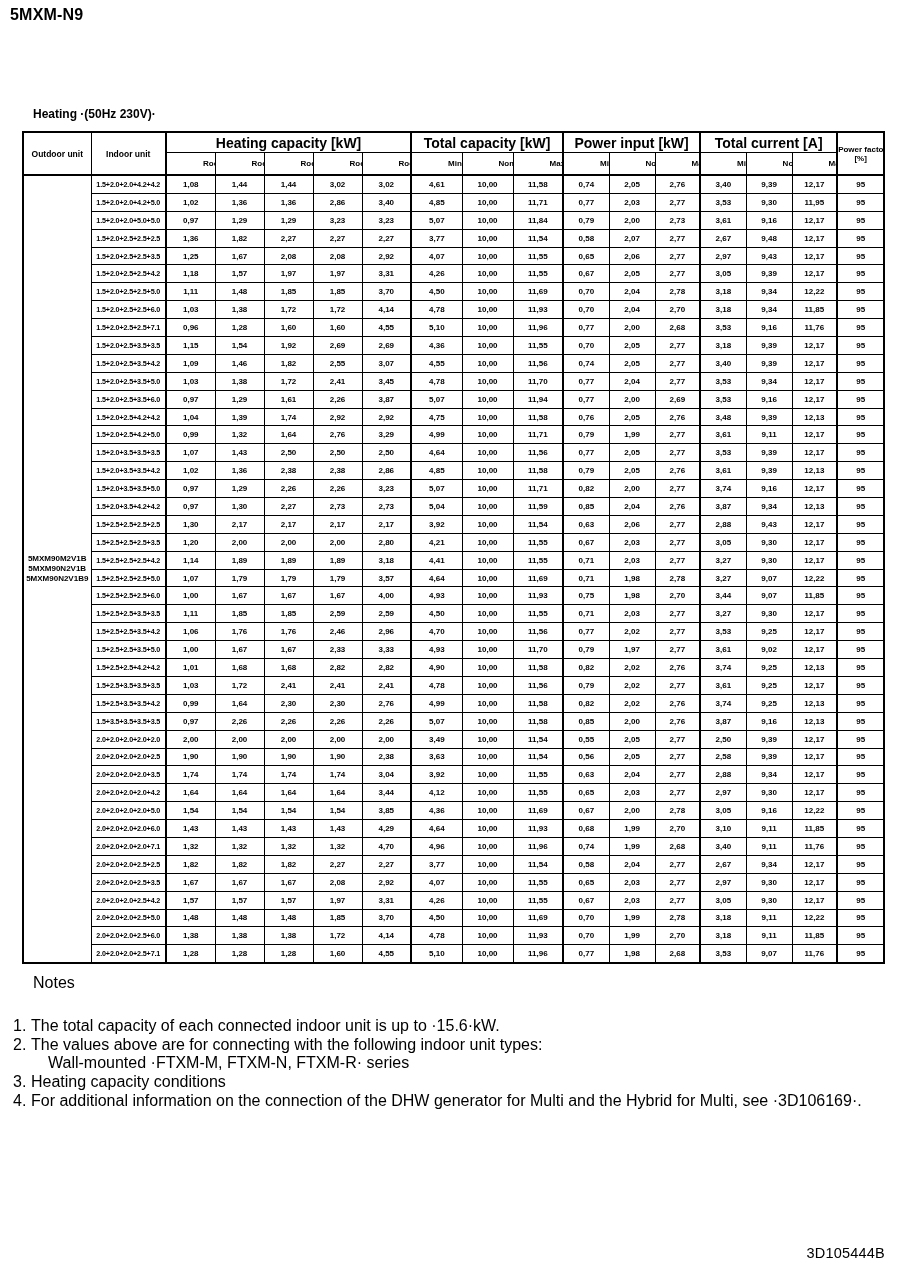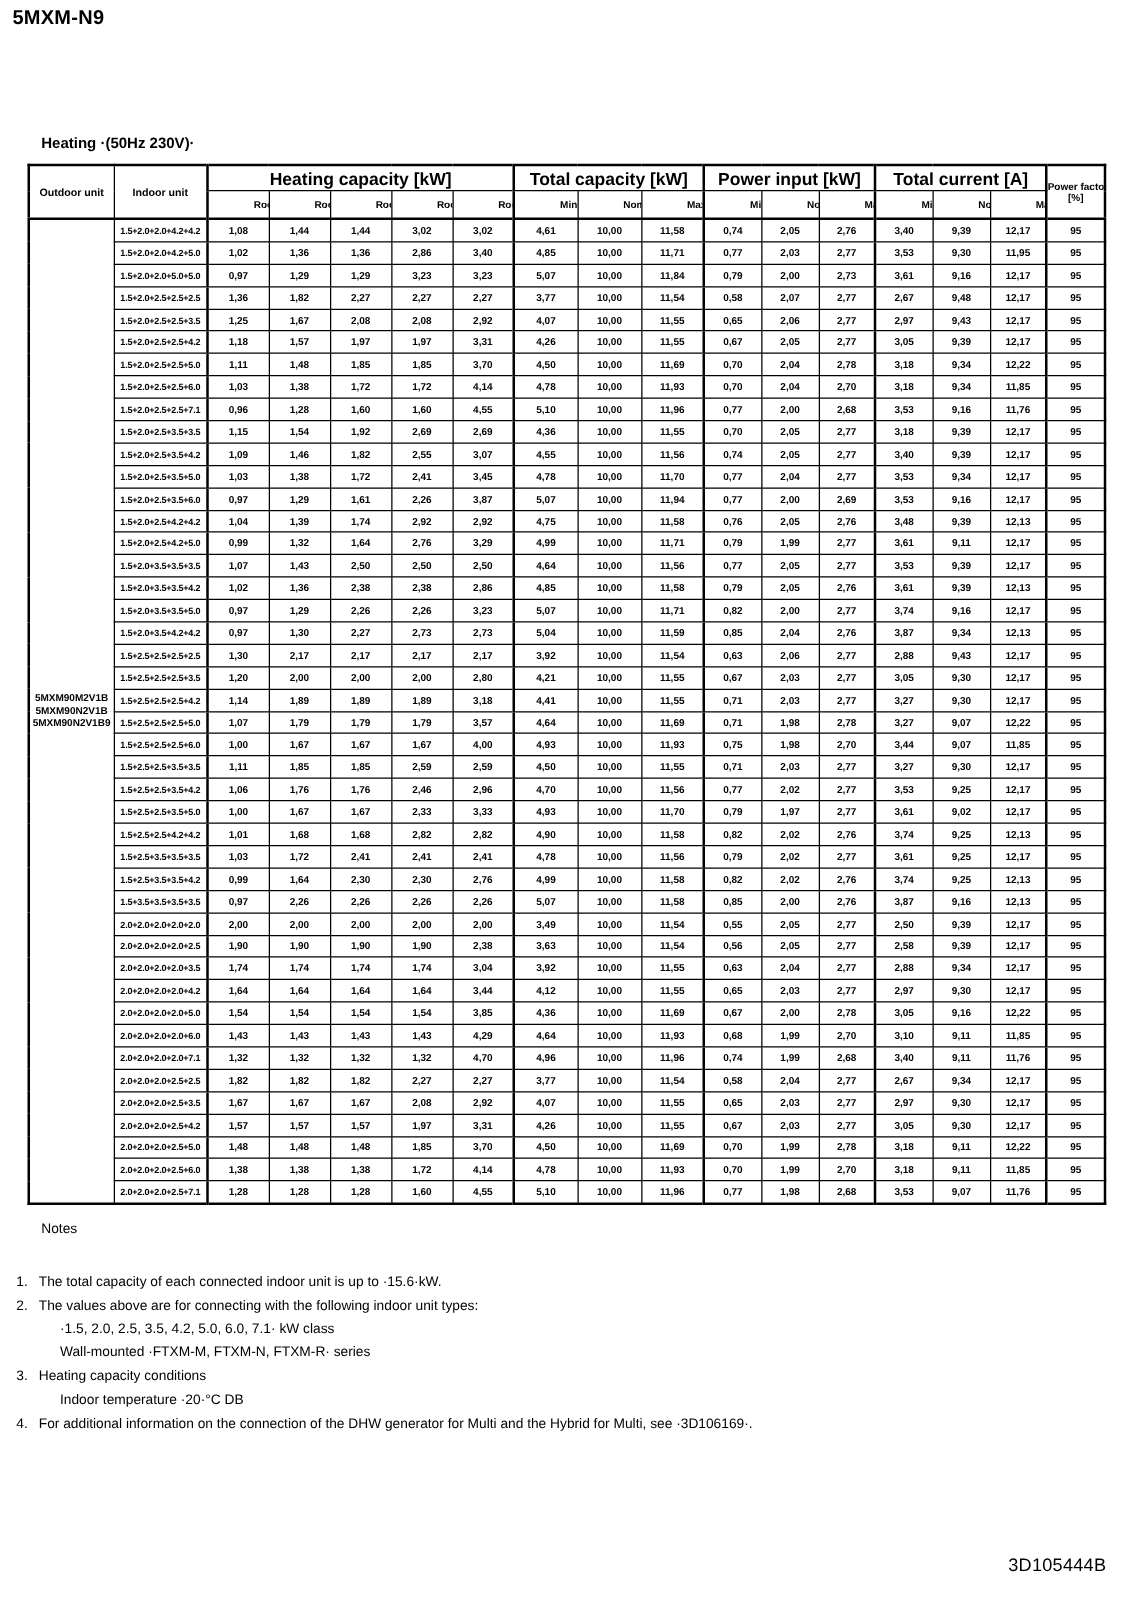--- a/index.html
+++ b/index.html
@@ -31,21 +31,21 @@
   .spec .grp{font-size:14px;height:19px;}
   .spec .sub{font-size:8px;height:21px;padding-left:36px;}
   .spec .oc,.spec .ic{font-size:8.5px;}
   .spec .pf{font-size:8px;line-height:9px;}
   .spec tbody td{font-size:8px;font-weight:bold;height:16.9px;}
   .spec td.indoor{font-size:7.2px;letter-spacing:-0.15px;}
   .spec td.oc-cell{font-size:8px;line-height:10px;}
   .spec .g{border-left:2px solid #000;}
   .notes{
     position:absolute;left:10px;top:974px;width:886px;
-    font-size:11px;line-height:18.8px;
+    font-size:16px;line-height:18.8px;
   }
   .notes-heading{margin:0 0 24px 23px;}
   .note-line{display:flex;}
   .note-line .num{width:18px;flex:0 0 18px;padding-left:3px;}
   .note-line .txt{flex:1;}
   .note-subline{padding-left:38px;}
   .doc-code{
     position:absolute;right:20px;top:1245px;
     font-size:14.5px;font-weight:normal;letter-spacing:.2px;
   }
@@ -911,27 +911,25 @@
   <div class="notes-heading">Notes</div>
   <div id="notes-list">
       <div class="note-line">
         <span class="num">1.</span>
         <span class="txt">The total capacity of each connected indoor unit is up to ·15.6·kW.</span>
       </div>
       <div class="note-line">
         <span class="num">2.</span>
         <span class="txt">The values above are for connecting with the following indoor unit types:</span>
       </div>
-      <div class="note-subline">·1.5, 2.0, 2.5, 3.5, 4.2, 5.0, 6.0, 7.1· kW class</div>
       <div class="note-subline">Wall-mounted ·FTXM-M, FTXM-N, FTXM-R· series</div>
       <div class="note-line">
         <span class="num">3.</span>
         <span class="txt">Heating capacity conditions</span>
       </div>
-      <div class="note-subline">Indoor temperature ·20·°C DB</div>
       <div class="note-line">
         <span class="num">4.</span>
         <span class="txt">For additional information on the connection of the DHW generator for Multi and the Hybrid for Multi, see ·3D106169·.</span>
       </div>
     </div>
 </div>
 
 <div class="doc-code">3D105444B</div>
 
 </body></html>

